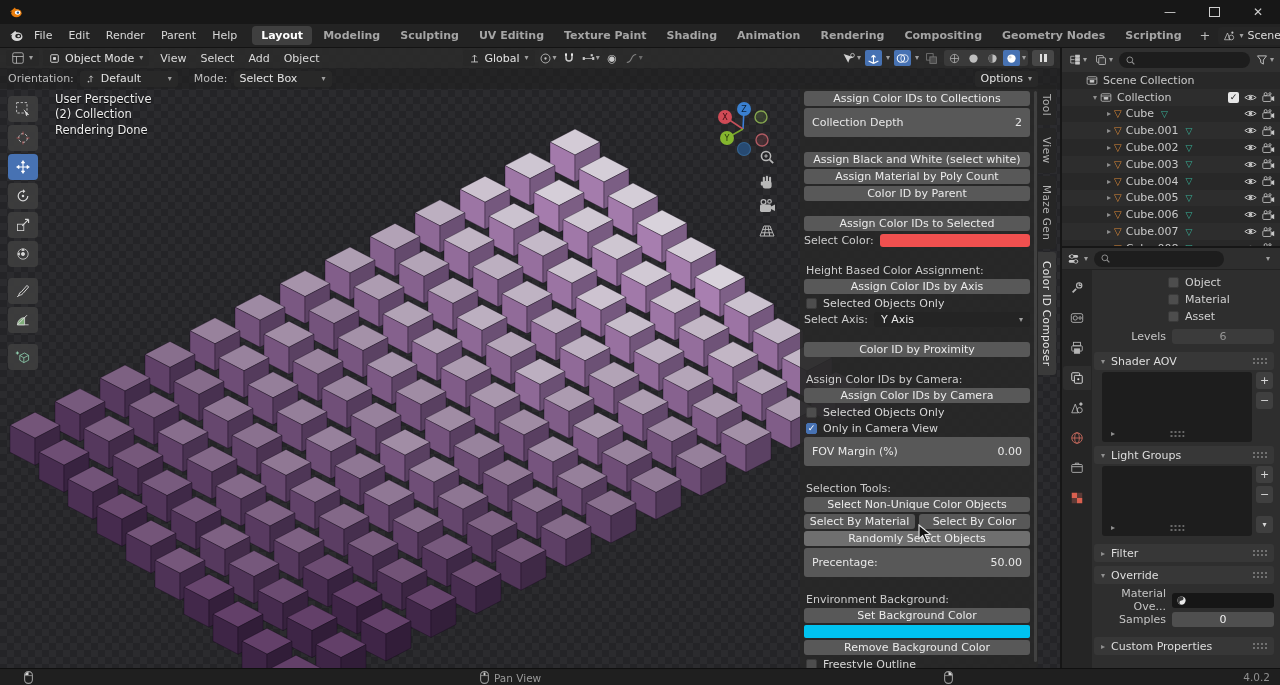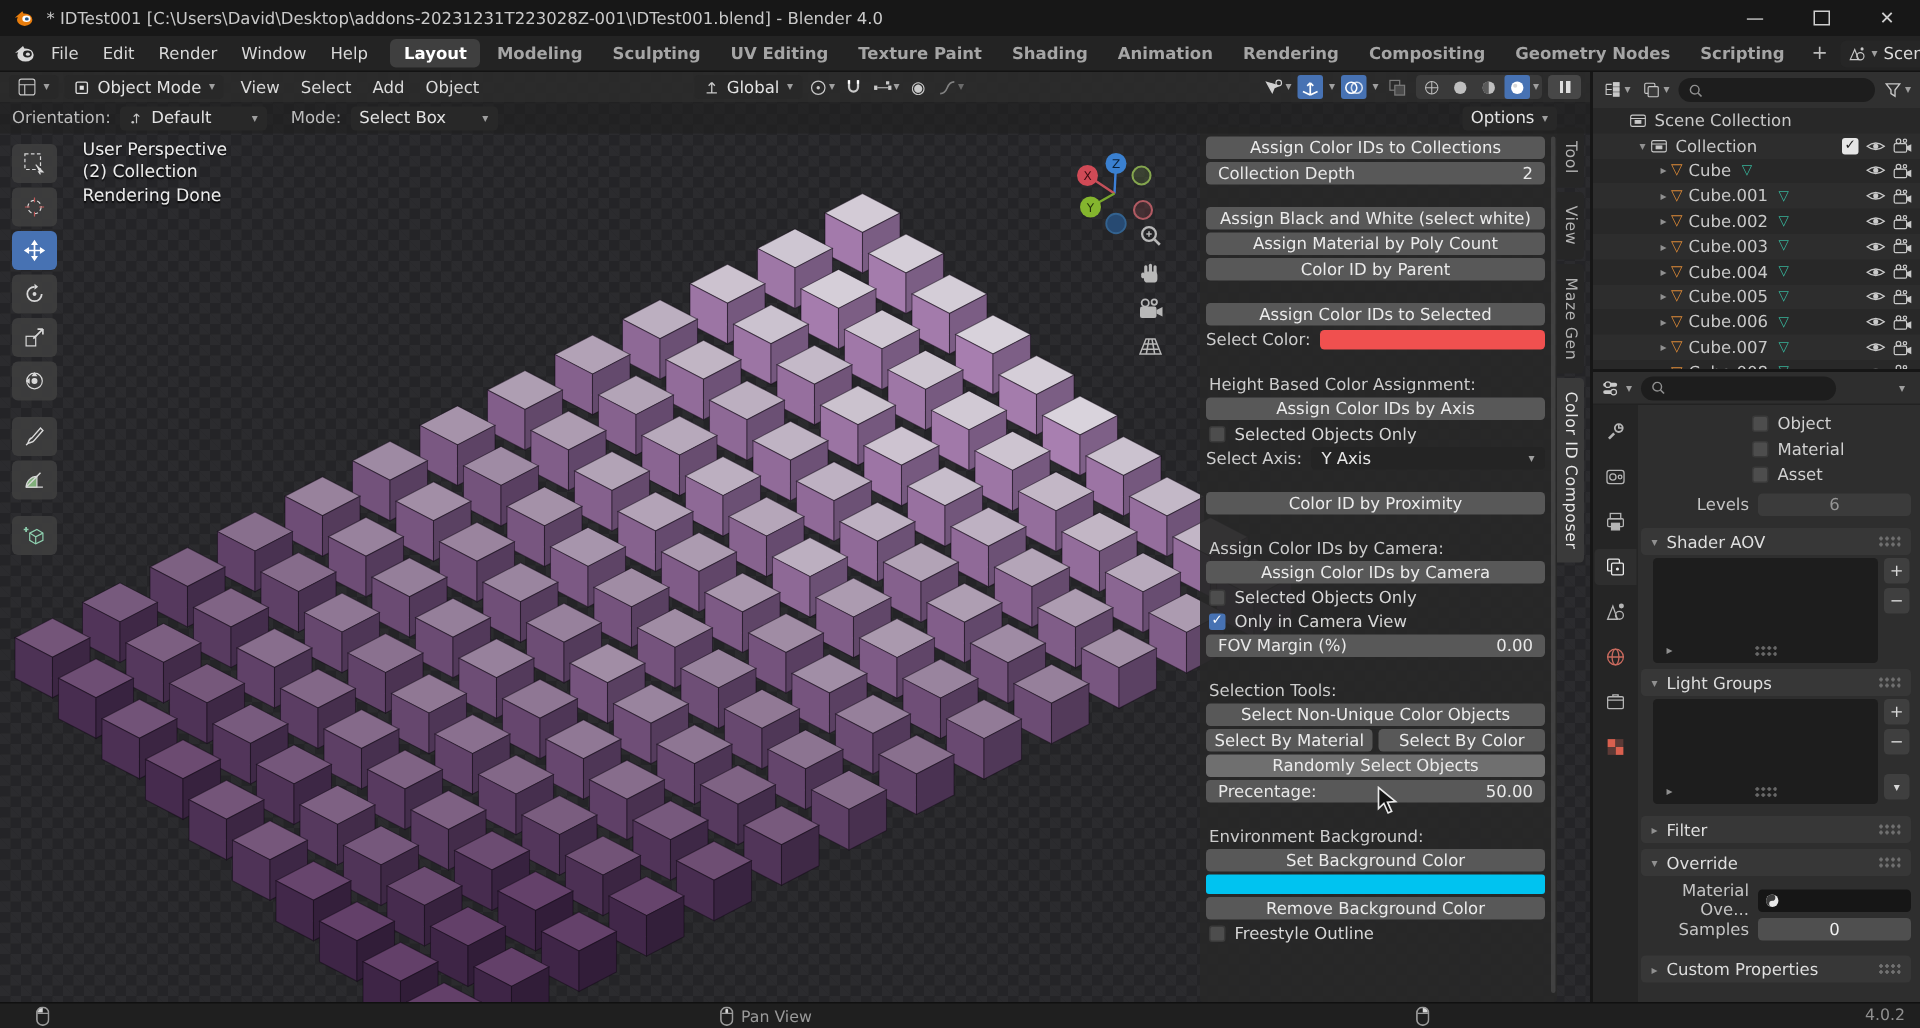--- a/index.html
+++ b/index.html
@@ -62,21 +62,21 @@
   
   .nav-gizmo{position:absolute;left:712px;top:48px;z-index:3;}
   .nav-ic{position:absolute;left:758px;width:20px;height:20px;z-index:3;opacity:.85;}
   
   .npanel{position:absolute;top:37px;right:22px;width:238px;bottom:0;z-index:5;
           background:rgba(40,40,40,.93);box-sizing:border-box;padding:4px 8px 4px 4px;border-radius:2px;}
   .npanel:after{content:"";position:absolute;right:1px;top:6px;bottom:6px;width:3px;background:#555;border-radius:2px;opacity:.55;}
   .p-button{height:15px;background:#585858;border-radius:3px;display:flex;align-items:center;justify-content:center;
             color:#ebebeb;margin:2px 0;white-space:nowrap;overflow:hidden;}
   .p-button.hover{background:#6f6f6f;}
-  .p-slider{height:15px;background:#585858;border-radius:3px;display:flex;align-items:center;
+  .p-slider{height:29px;background:#585858;border-radius:3px;display:flex;align-items:center;
             padding:0 8px;margin:2px 0;color:#e8e8e8;}
   .p-slider .sl{flex:1;}
   .p-gap{height:11px;}
   .p-label{height:14px;display:flex;align-items:center;color:#cccccc;padding-left:2px;margin:2px 0;}
   .p-check{height:14px;display:flex;align-items:center;gap:6px;margin:2px 0;padding-left:2px;color:#d6d6d6;}
   .cbox{width:11px;height:11px;background:#4d4d4d;border:1px solid #3a3a3a;border-radius:2px;box-sizing:border-box;
         display:flex;align-items:center;justify-content:center;font-size:9px;color:#fff;flex:none;}
   .cbox.on{background:#4772b3;border-color:#4772b3;}
   .p-row{display:flex;align-items:center;gap:6px;margin:2px 0;height:15px;color:#cccccc;}
   .p-drop{flex:1;background:#242424;border-radius:3px;height:15px;display:flex;align-items:center;
@@ -149,21 +149,20 @@
 
 <div class="titlebar">
   <span>
     <svg width="15" height="15" viewBox="0 0 24 24">
         <path d="M3 11 L11 4 L13.5 8.5 Z" fill="#e87d0d"></path>
         <ellipse cx="13.5" cy="13" rx="8.2" ry="6.6" fill="#e87d0d"></ellipse>
         <ellipse cx="15.4" cy="12" rx="4.4" ry="3.4" fill="#fff"></ellipse>
         <ellipse cx="15.8" cy="12.2" rx="2.1" ry="1.7" fill="#265787"></ellipse>
       </svg>
   </span>
-  <span class="title">* IDTest001 [C:\Users\David\Desktop\addons-20231231T223028Z-001\IDTest001.blend] - Blender 4.0</span>
   <div class="win-controls">
     <span class="wbtn">—</span>
     <span class="wbtn">
         <span class="maxbox"></span>
       </span>
     <span class="wbtn">✕</span>
   </div>
 </div>
 
 <div class="topbar">
@@ -172,21 +171,21 @@
         <path d="M3 11 L11 4 L13.5 8.5 Z" fill="#d8d8d8"></path>
         <ellipse cx="13.5" cy="13" rx="8.2" ry="6.6" fill="#d8d8d8"></ellipse>
         <ellipse cx="15.4" cy="12" rx="4.4" ry="3.4" fill="#232323"></ellipse>
         <ellipse cx="15.9" cy="12.2" rx="2" ry="1.6" fill="#d8d8d8"></ellipse>
       </svg>
   </span>
   <nav id="menus" style="display:flex;">
       <span class="menu-item">File</span>
       <span class="menu-item">Edit</span>
       <span class="menu-item">Render</span>
-      <span class="menu-item">Window</span>
+      <span class="menu-item">Parent</span>
       <span class="menu-item">Help</span>
     </nav>
   <div class="ws-tabs" id="workspaces">
       <span class="ws-tab active">Layout</span>
       <span class="ws-tab">Modeling</span>
       <span class="ws-tab">Sculpting</span>
       <span class="ws-tab">UV Editing</span>
       <span class="ws-tab">Texture Paint</span>
       <span class="ws-tab">Shading</span>
       <span class="ws-tab">Animation</span>

